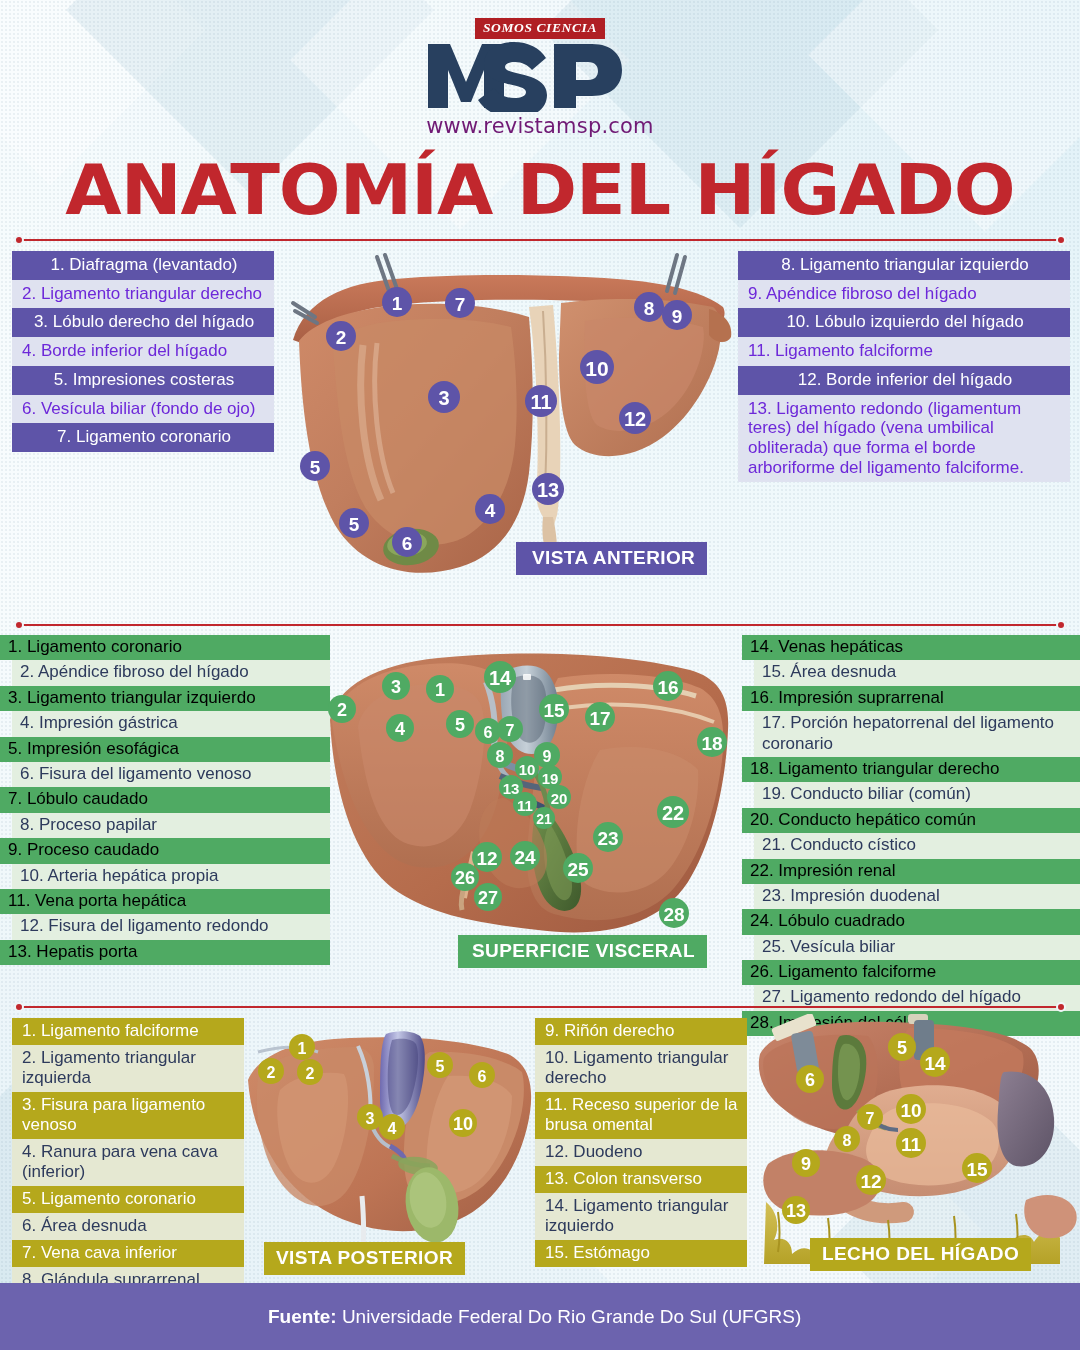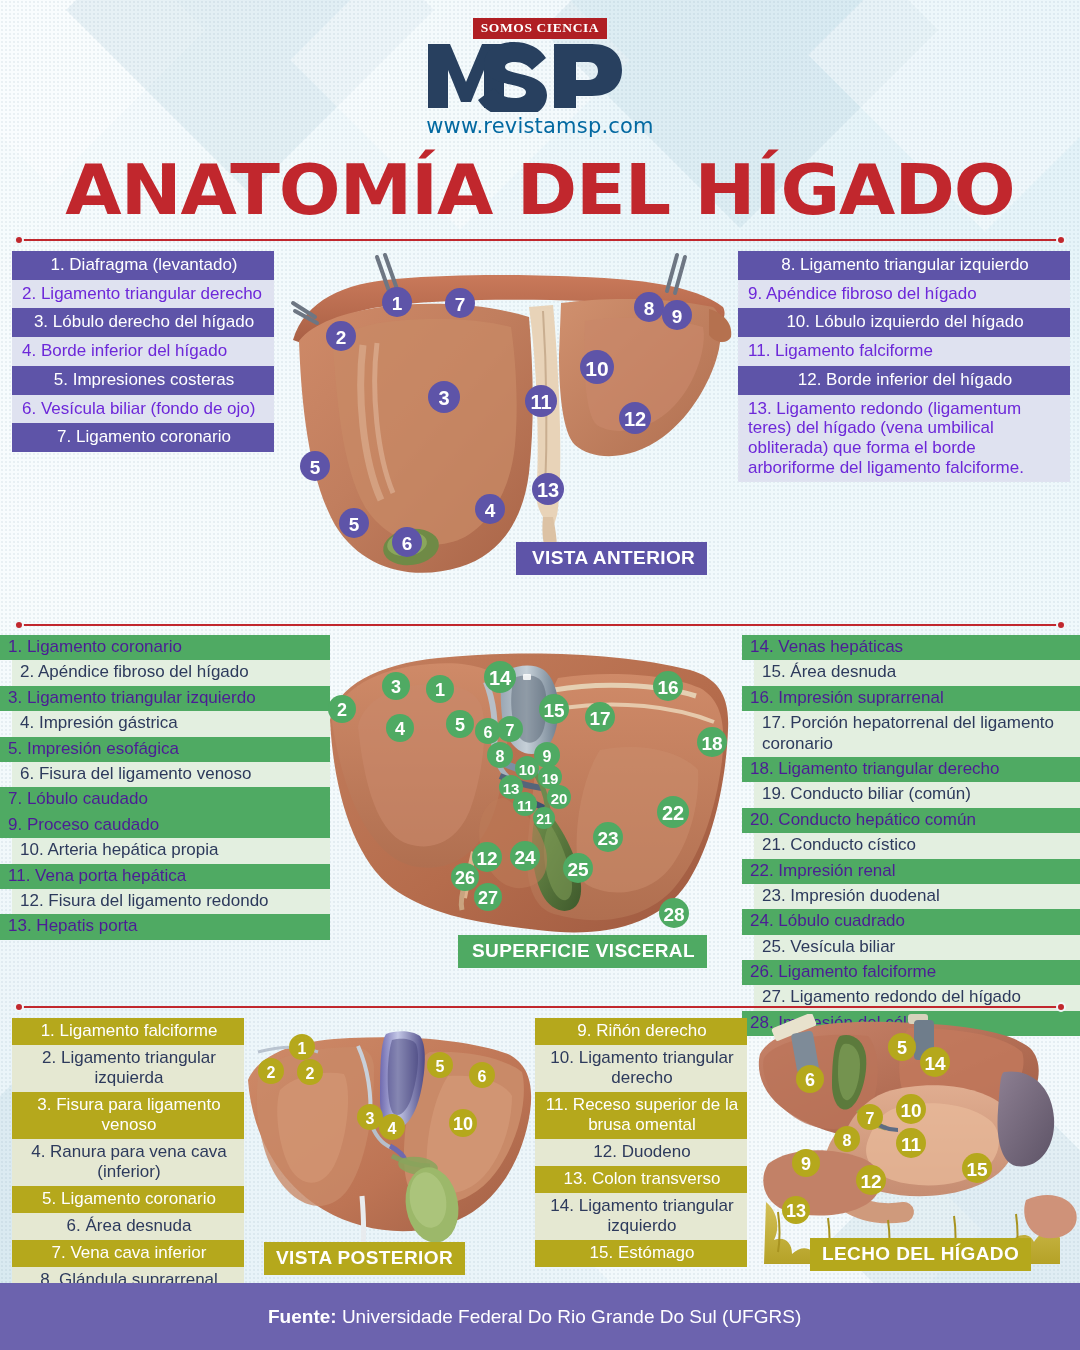--- a/index.html
+++ b/index.html
@@ -34,26 +34,26 @@
 
   #page { position: relative; z-index: 2; width: 1080px; height: 1350px; }
 
   
   .header { text-align: center; padding-top: 18px; }
   .logo-wrap { display: inline-block; text-align: center; }
   .somos {
     background: #b01f24; color: #fff;
     font-family: "Liberation Serif", serif;
     font-weight: bold; font-size: 13.5px; letter-spacing: .6px;
-    padding: 2px 8px 3px; display: inline-block;
+    padding: 2px 8px 3px; display: inline-block; font-style: italic;
   }
   .msp-logo { margin-top: 1px; line-height: .84; }
   .msp-logo svg { display: block; }
   .msp-url {
-    color: #0369a1; font-size: 21px; letter-spacing: .2px;
+    color: #701a75; font-size: 21px; letter-spacing: .2px;
     margin-top: 2px; font-family: "DejaVu Sans", sans-serif;
   }
 
   .main-title {
     text-align: center;
     color: #c1272d;
     font-family: "DejaVu Sans", sans-serif;
     font-weight: bold;
     font-size: 70px;
     letter-spacing: -1px;
@@ -88,21 +88,21 @@
     line-height: 1.16;
     padding: 4px 8px 5px 10px;
   }
   .row .num { display: inline; }
 
   
   .theme-purple .row.odd  { background: #5e54a8; color: #ffffff; text-align: center; }
   .theme-purple .row.even { background: #dfe2f0; color: #6d28d9; }
 
   
-  .theme-green .row.odd  { background: #4faa63; color: #4c1d95; }
+  .theme-green .row.odd  { background: #4faa63; color: #000000; }
   .theme-green .row.even { background: #e3efe0; color: #2d3a5c; margin-left: 12px; }
   .theme-green .row { font-size: 17px; padding: 2px 8px 3px 8px; line-height: 1.2; }
 
   
   .theme-olive .row.odd  { background: #b5a81c; color: #ffffff; }
   .theme-olive .row.even { background: #e5e8d2; color: #2d3a5c; }
   .theme-olive .row { font-size: 17px; padding: 3px 8px 4px 10px; line-height: 1.18; }
 
   
   .sec1 { position: relative; height: 365px; }
@@ -110,21 +110,21 @@
   .sec1 .right { position: absolute; right: 10px; top: 6px; width: 332px; }
   .sec1 .art   { position: absolute; left: 285px; top: 0px; width: 450px; height: 360px; }
 
   
   .sec2 { position: relative; height: 362px; }
   .sec2 .left  { position: absolute; left: 0px;  top: 5px; width: 330px; }
   .sec2 .right { position: absolute; right: 0px; top: 5px; width: 338px; }
   .sec2 .art   { position: absolute; left: 318px; top: 0px; width: 420px; height: 345px; }
 
   
-  .sec3 { position: relative; height: 290px; text-align: center; }
+  .sec3 { position: relative; height: 290px; }
   .sec3 .col1 { position: absolute; left: 12px;  top: 6px; width: 232px; }
   .sec3 .col2 { position: absolute; left: 535px; top: 6px; width: 212px; }
   .sec3 .artA { position: absolute; left: 240px; top: 8px;  width: 300px; height: 250px; }
   .sec3 .artB { position: absolute; left: 758px; top: 2px;  width: 322px; height: 250px; }
 
   
   .caption {
     position: absolute;
     color: #fff; font-weight: bold;
     font-size: 19px; letter-spacing: .4px;
@@ -318,20 +318,21 @@
   <div class="sec2">
 
     <div class="list theme-green left" id="s2-left">
         <div class="row odd"><span class="num">1. </span><span>Ligamento coronario</span></div>
         <div class="row even"><span class="num">2. </span><span>Apéndice fibroso del hígado</span></div>
         <div class="row odd"><span class="num">3. </span><span>Ligamento triangular izquierdo</span></div>
         <div class="row even"><span class="num">4. </span><span>Impresión gástrica</span></div>
         <div class="row odd"><span class="num">5. </span><span>Impresión esofágica</span></div>
         <div class="row even"><span class="num">6. </span><span>Fisura del ligamento venoso</span></div>
         <div class="row odd"><span class="num">7. </span><span>Lóbulo caudado</span></div>
+        <div class="row even"><span class="num">8. </span><span>Proceso papilar</span></div>
         <div class="row odd"><span class="num">9. </span><span>Proceso caudado</span></div>
         <div class="row even"><span class="num">10. </span><span>Arteria hepática propia</span></div>
         <div class="row odd"><span class="num">11. </span><span>Vena porta hepática</span></div>
         <div class="row even"><span class="num">12. </span><span>Fisura del ligamento redondo</span></div>
         <div class="row odd"><span class="num">13. </span><span>Hepatis porta</span></div>
       </div>
     <div class="list theme-green right" id="s2-right">
         <div class="row odd"><span class="num">14. </span><span>Venas hepáticas</span></div>
         <div class="row even"><span class="num">15. </span><span>Área desnuda</span></div>
         <div class="row odd"><span class="num">16. </span><span>Impresión suprarrenal</span></div>

